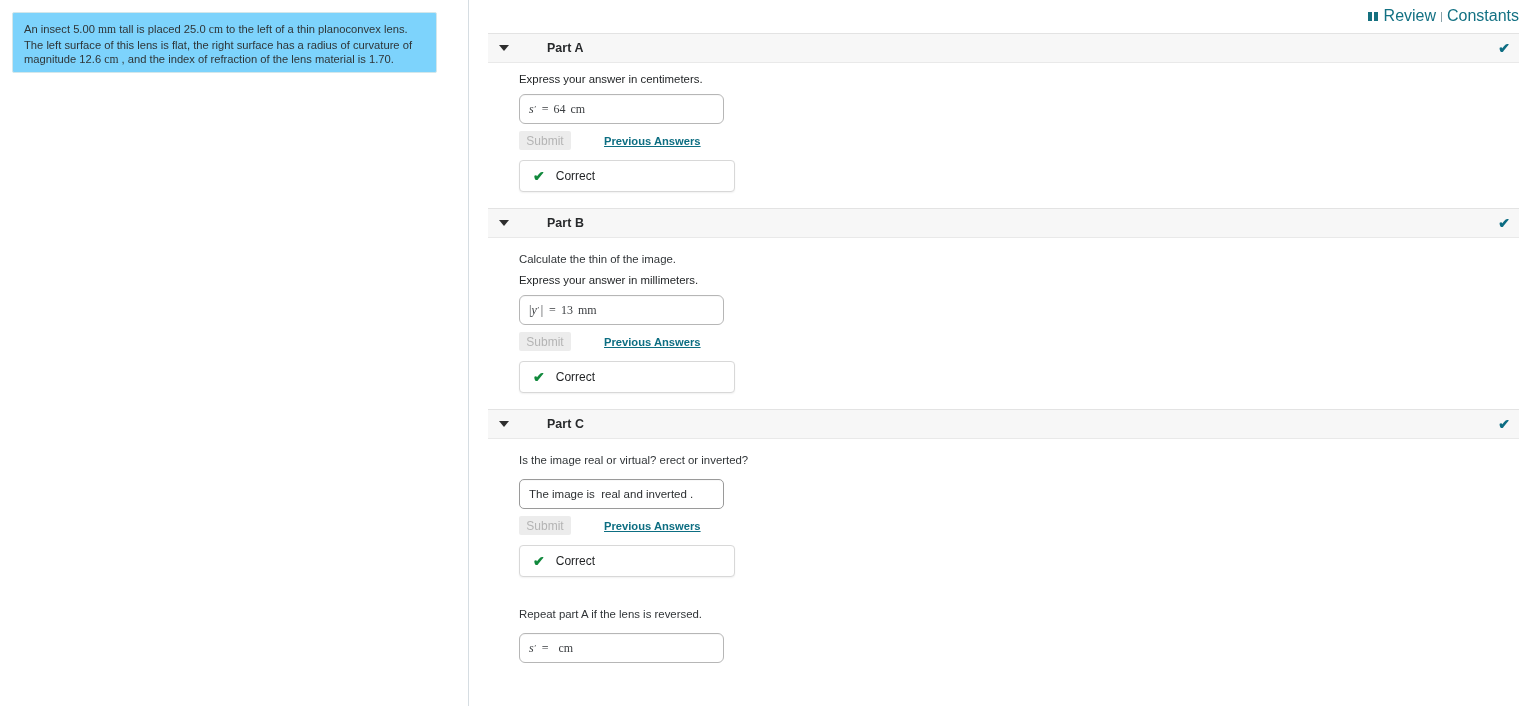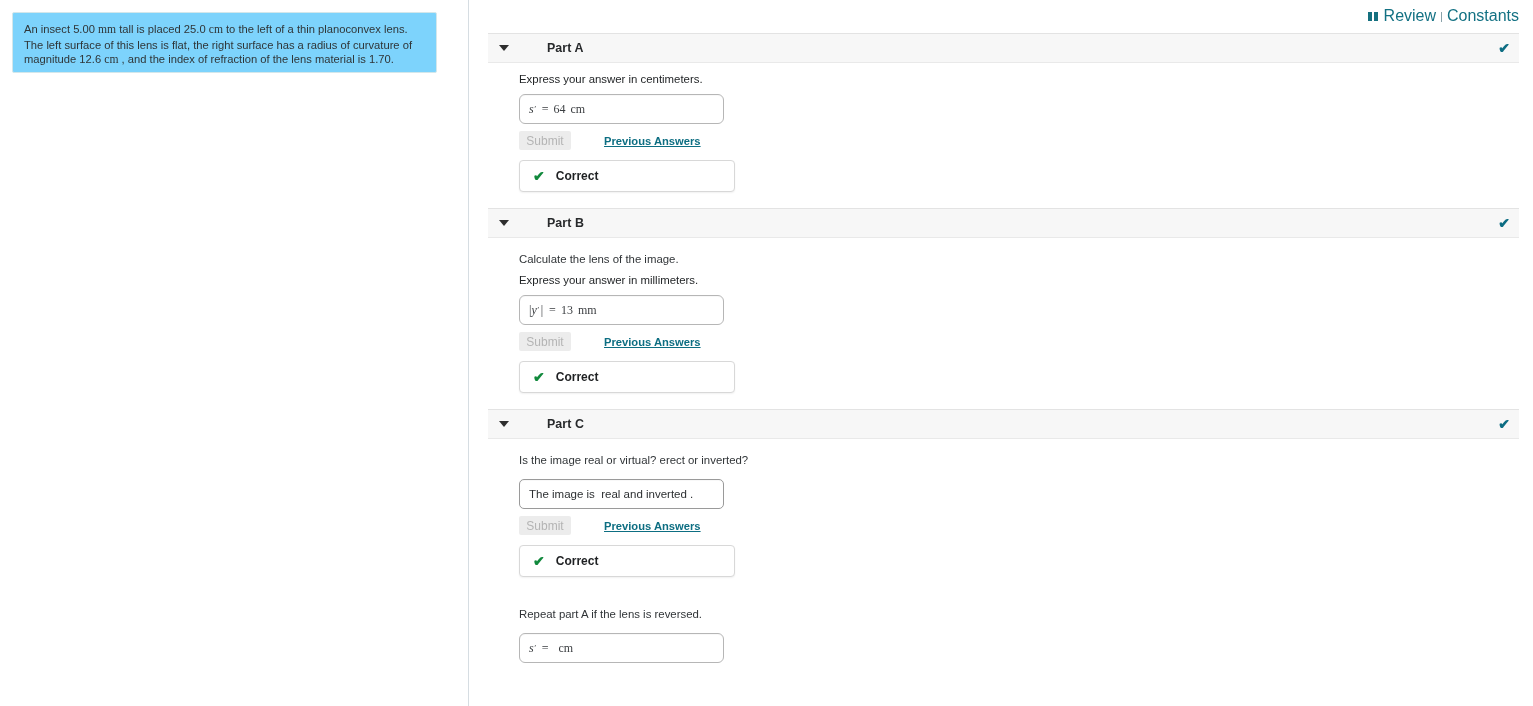--- a/index.html
+++ b/index.html
@@ -229,21 +229,21 @@
   .correct-check {
     color: #11893c;
     font-size: 14px;
     font-weight: bold;
     margin-right: 11px;
     line-height: 1;
   }
   .correct-label {
     font-size: 12px;
     color: #1f2123;
-    font-weight: bold;
+    font-weight: normal;
   }
 </style>
 </head>
 <body>
 
 <div id="app">
 
   <div class="left-pane">
     <div class="problem-card">
       <div class="problem-text" id="problem-text"><span>An insect 5.00 </span><span class="unit">mm</span><span> tall is placed 25.0 </span><span class="unit">cm</span><span> to the left of a thin planoconvex lens. The left surface of this lens is flat, the right surface has a radius of curvature of magnitude 12.6 </span><span class="unit">cm</span><span> , and the index of refraction of the lens material is 1.70.</span></div>
@@ -288,21 +288,21 @@
             </div>
           </div>
         </div>
         <div class="part">
           <div class="part-header">
             <span class="caret"></span>
             <span class="part-title">Part B</span>
             <span class="part-check">✔</span>
           </div>
           <div class="part-body">
-            <div class="q-text">Calculate the lens of the image.</div>
+            <div class="q-text">Calculate the thin of the image.</div>
             <div class="q-express">Express your answer in millimeters.</div>
             <div class="ans-field">
               <span class="eqsign" style="margin: 0px;">|</span>
               <span class="mathvar">y</span>
               <span class="prime">′</span>
               <span class="eqsign" style="margin: 0px 0px 0px 2px;">|</span>
               <span class="eqsign">=</span>
               <span class="numval">13</span>
               <span class="unit-mono">mm</span>
             </div>

